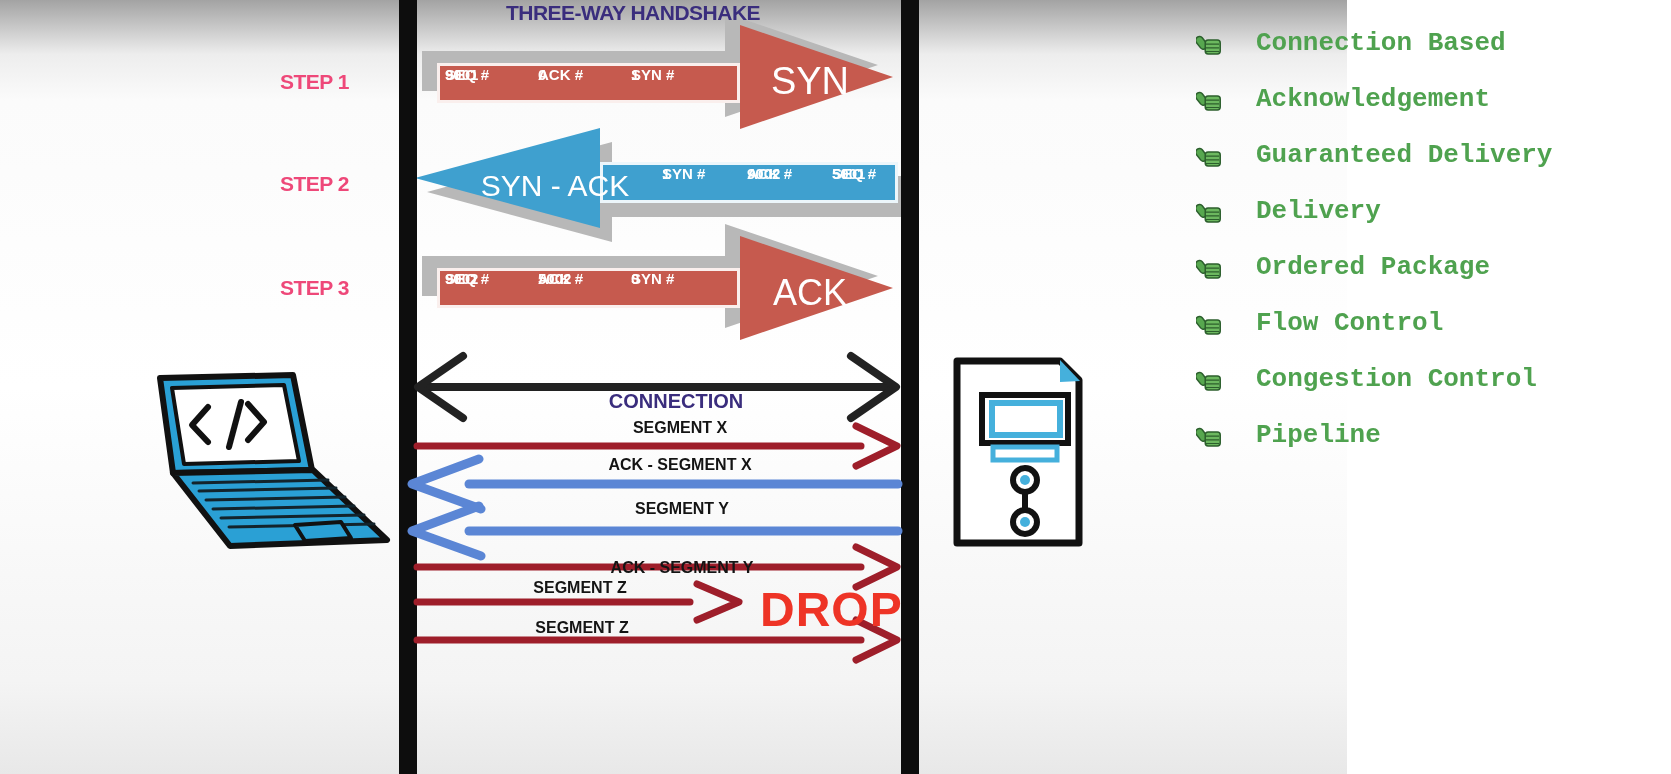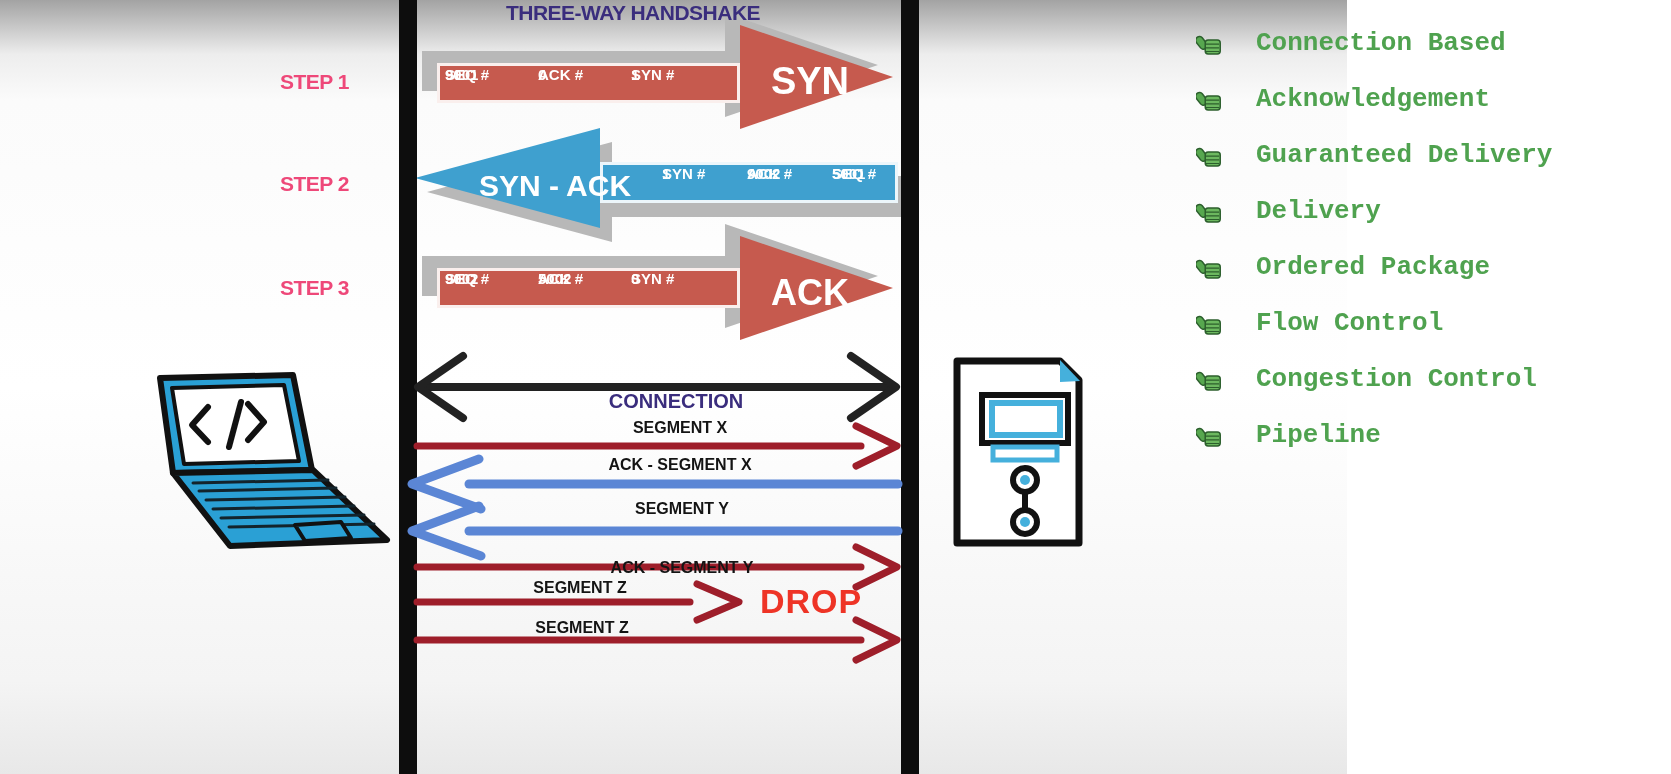--- a/index.html
+++ b/index.html
@@ -21,21 +21,21 @@
   .step-arrow div{position:absolute;box-sizing:border-box;}
   .step-arrow{z-index:2;}
   .shadow{background:var(--shadow-gray);}
   .sheadR{width:0!important;height:0!important;background:none!important;
     border-top:52px solid transparent;border-bottom:52px solid transparent;border-left:153px solid var(--shadow-gray);}
   .sheadL{width:0!important;height:0!important;background:none!important;
     border-top:50px solid transparent;border-bottom:50px solid transparent;border-right:185px solid var(--shadow-gray);}
   .aheadR{width:0;height:0;border-top:52px solid transparent;border-bottom:52px solid transparent;border-left:153px solid var(--step-red);}
   .aheadL{width:0;height:0;border-top:50px solid transparent;border-bottom:50px solid transparent;border-right:185px solid var(--step-blue);}
   .abody{border:3px solid rgba(255,255,255,.9);}
-  .big{color:#fff;font-weight:bold;text-align:center;letter-spacing:0px;z-index:3;}
+  .big{color:#fff;font-weight:normal;text-align:center;letter-spacing:0px;z-index:3;}
   .fields{display:flex;justify-content:space-between;z-index:3;}
   .field{text-align:center;color:#fff;font-weight:bold;font-size:15px;line-height:17px;width:84px;position:static!important;}
   
   .s1 .sbody{left:422px;top:51px;width:303px;height:40px;}
   .s1 .shead{left:725px;top:13px;}
   .s1 .abody{left:437px;top:63px;width:303px;height:40px;background:var(--step-red);}
   .s1 .ahead{left:740px;top:25px;}
   .s1 .big{left:745px;top:60px;width:130px;font-size:38px;}
   .s1 .fields{left:445px;top:66px;width:270px;}
   
@@ -57,21 +57,21 @@
   .connection-label{position:absolute;left:526px;top:350px;width:300px;text-align:center;
     font-size:20px;font-weight:bold;color:var(--title-purple);z-index:3;margin-top:40px;}
   .seg-label{position:absolute;width:300px;text-align:center;font-size:16px;font-weight:bold;
     color:#141414;letter-spacing:0px;z-index:3;}
   .gl0{left:530px;top:419px;}
   .gl1{left:530px;top:456px;}
   .gl2{left:532px;top:500px;}
   .gl3{left:532px;top:559px;}
   .gl4{left:430px;top:579px;}
   .gl5{left:432px;top:619px;}
-  .drop{position:absolute;left:760px;top:582px;width:110px;font-size:34px;font-weight:bold;
+  .drop{position:absolute;left:760px;top:582px;width:110px;font-size:48px;font-weight:bold;
     letter-spacing:1px;color:var(--drop-red);z-index:3;}
   .arrows-svg{position:absolute;left:395px;top:340px;z-index:2;}
   
   .laptop-svg{position:absolute;left:145px;top:370px;z-index:2;}
   .doc-svg{position:absolute;left:948px;top:352px;z-index:2;}
   
   .features{position:absolute;left:1196px;top:15px;z-index:3;}
   .feature{display:flex;align-items:center;gap:30px;height:56px;}
   .feature-label{font-family:"Liberation Mono",monospace;font-weight:bold;font-size:26px;
     color:var(--list-green);white-space:nowrap;}

